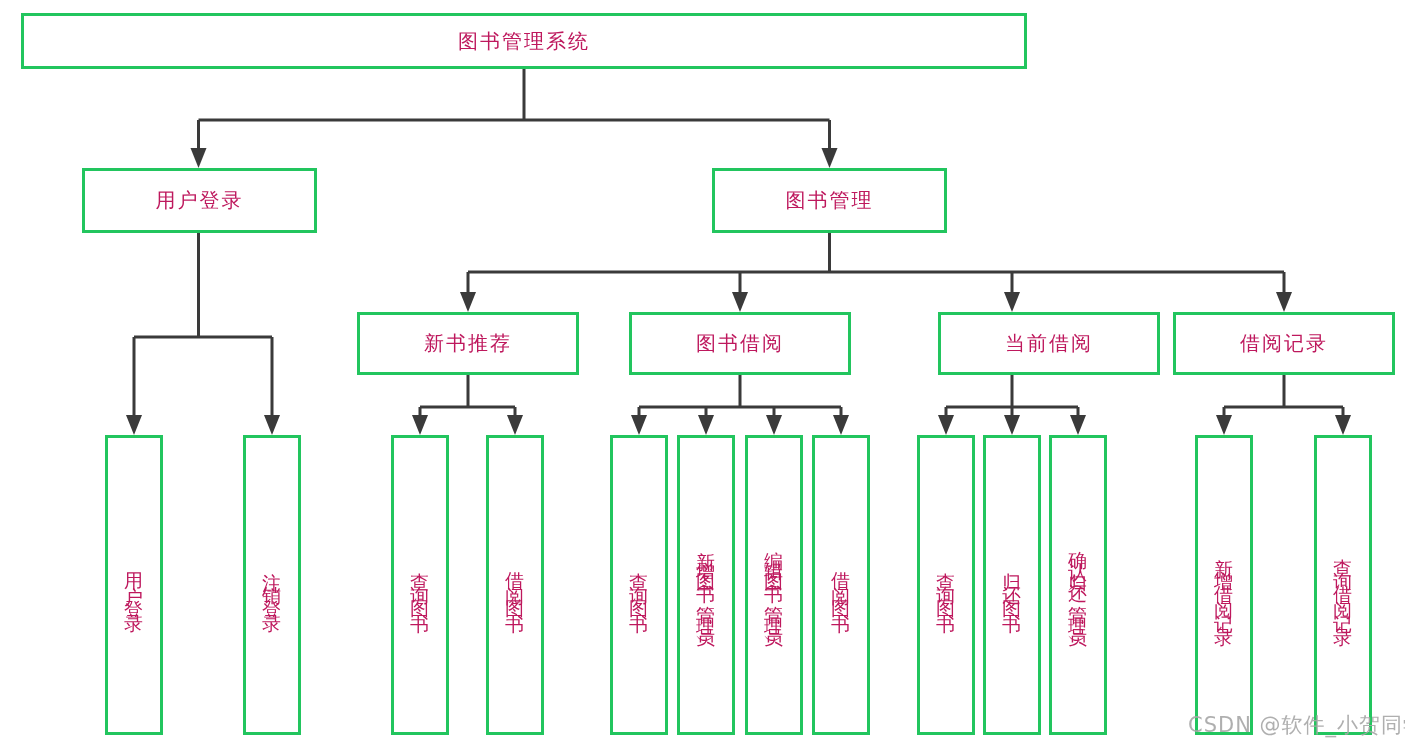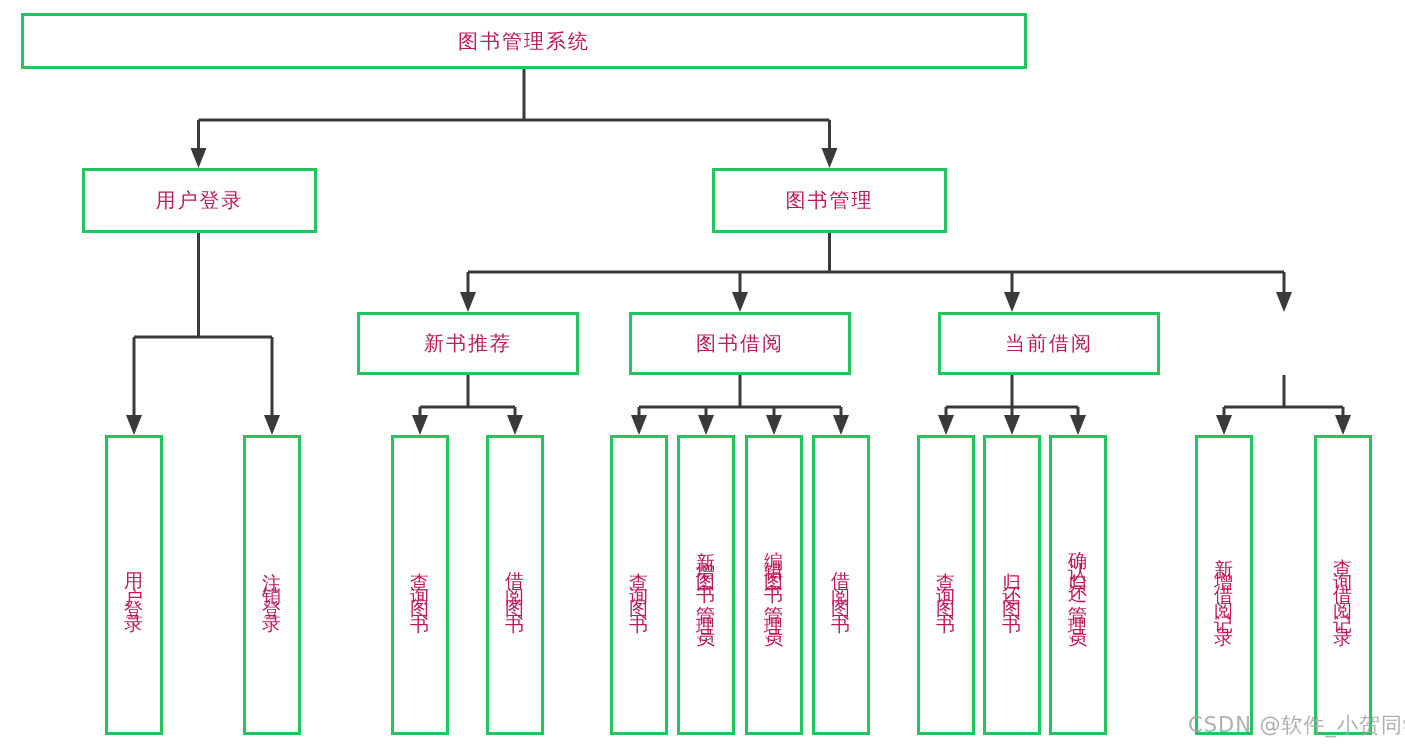--- a/index.html
+++ b/index.html
@@ -96,20 +96,23 @@
 
   <div class="box mid" style="left:629px">
     <span class="h-label">图书借阅</span>
   </div>
   <div class="box mid" style="left:357px">
     <span class="h-label">新书推荐</span>
   </div>
   <div class="box mid" style="left:938px">
     <span class="h-label">当前借阅</span>
   </div>
+  <div class="box mid" style="left:1173px">
+    <span class="h-label">借阅记录</span>
+  </div>
 
   <div class="box leaf" style="left:105px">
     <span class="v-label">用户登录</span>
   </div>
   <div class="box leaf" style="left:243px">
     <span class="v-label">注销登录</span>
   </div>
 
   <div class="box leaf" style="left:391px">
     <span class="v-label">查询图书</span>

